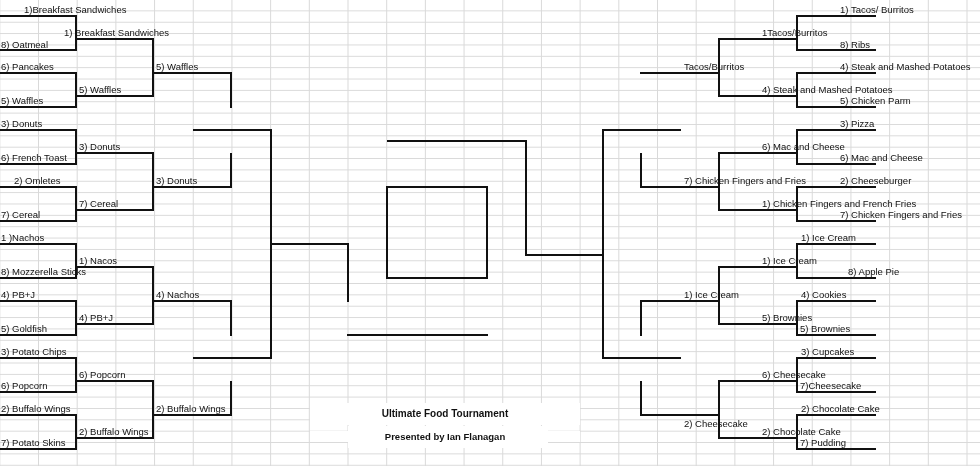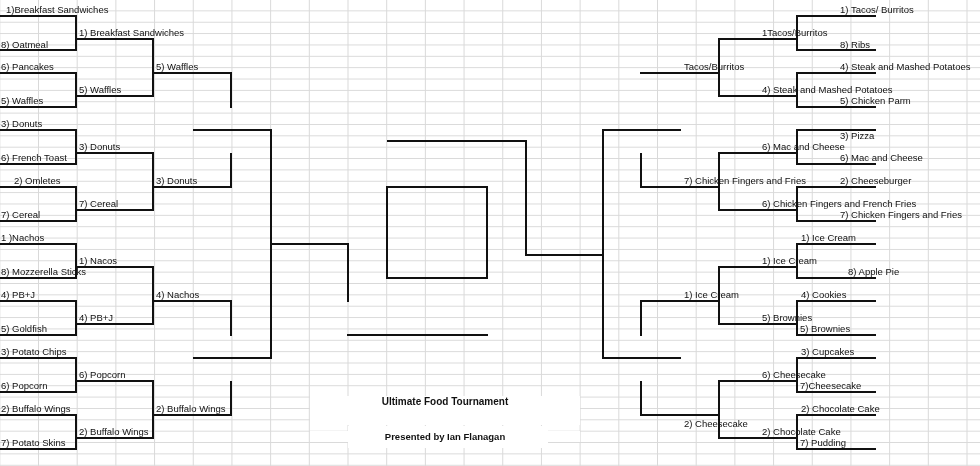--- a/index.html
+++ b/index.html
@@ -20,21 +20,21 @@
   .title { position: absolute; font-size: 10px; font-weight: bold; color: #111;
            white-space: nowrap; background: #fff; text-align: center; }
   .whiteband { position: absolute; background: #fff; }
 </style>
 </head>
 <body>
 
 <div class="grid"></div>
 
 <div>
-  <span class="lbl" style="left:6px;top:4px">1)Breakfast Sandwiches</span>
+  <span class="lbl" style="left:24px;top:4px">1)Breakfast Sandwiches</span>
   <span class="lbl" style="left:1px;top:39px">8) Oatmeal</span>
   <span class="lbl" style="left:1px;top:61px">6) Pancakes</span>
   <span class="lbl" style="left:1px;top:95px">5) Waffles</span>
   <span class="lbl" style="left:1px;top:118px">3) Donuts</span>
   <span class="lbl" style="left:1px;top:152px">6) French Toast</span>
   <span class="lbl" style="left:14px;top:175px">2) Omletes</span>
   <span class="lbl" style="left:1px;top:209px">7) Cereal</span>
   <span class="lbl" style="left:1px;top:232px">1 )Nachos</span>
   <span class="lbl" style="left:1px;top:266px">8) Mozzerella Sticks</span>
   <span class="lbl" style="left:1px;top:289px">4) PB+J</span>
@@ -74,21 +74,21 @@
   <div class="h" style="left:0;top:357px;width:77px"></div>
   <div class="h" style="left:0;top:391px;width:77px"></div>
   <div class="v" style="left:75px;top:357px;height:36px"></div>
 
   <div class="h" style="left:0;top:414px;width:77px"></div>
   <div class="h" style="left:0;top:448px;width:77px"></div>
   <div class="v" style="left:75px;top:414px;height:36px"></div>
 </div>
 
 <div>
-  <span class="lbl" style="left:79px;top:27px">1) Breakfast Sandwiches</span>
+  <span class="lbl" style="left:64px;top:27px">1) Breakfast Sandwiches</span>
   <span class="lbl" style="left:79px;top:84px">5) Waffles</span>
   <span class="lbl" style="left:79px;top:141px">3) Donuts</span>
   <span class="lbl" style="left:79px;top:198px">7) Cereal</span>
   <span class="lbl" style="left:79px;top:255px">1) Nacos</span>
   <span class="lbl" style="left:79px;top:312px">4) PB+J</span>
   <span class="lbl" style="left:79px;top:369px">6) Popcorn</span>
   <span class="lbl" style="left:79px;top:426px">2) Buffalo Wings</span>
 </div>
 <div>
   <div class="h" style="left:76px;top:38px;width:78px"></div>
@@ -134,21 +134,21 @@
 <div>
   <div class="h" style="left:387px;top:140px;width:140px"></div>
   <div class="v" style="left:525px;top:140px;height:116px"></div>
   <div class="h" style="left:525px;top:254px;width:79px"></div>
   <div class="box" style="left:386px;top:186px;width:102px;height:93px"></div>
   <div class="h" style="left:347px;top:334px;width:141px"></div>
 </div>
 
 <div class="whiteband" style="left:310px;top:403px;width:270px;height:22px"></div>
 <div class="whiteband" style="left:348px;top:426px;width:200px;height:22px"></div>
-<div class="title" style="left:310px;top:396px;width:270px">Ultimate Food Tournament</div>
+<div class="title" style="left:310px;top:408px;width:270px">Ultimate Food Tournament</div>
 <div class="title" style="left:310px;top:431px;width:270px;font-size:9.5px">Presented by Ian Flanagan</div>
 
 <div>
   <div class="v" style="left:602px;top:129px;height:230px"></div>
   <div class="h" style="left:602px;top:129px;width:79px"></div>
   <div class="h" style="left:602px;top:357px;width:79px"></div>
 </div>
 
 <div>
   <span class="lbl" style="left:684px;top:61px">Tacos/Burritos</span>
@@ -180,21 +180,21 @@
   <div class="h" style="left:718px;top:323px;width:80px"></div>
   <div class="v" style="left:718px;top:380px;height:59px"></div>
   <div class="h" style="left:718px;top:380px;width:80px"></div>
   <div class="h" style="left:718px;top:437px;width:80px"></div>
 </div>
 
 <div>
   <span class="lbl" style="left:762px;top:27px">1Tacos/Burritos</span>
   <span class="lbl" style="left:762px;top:84px">4) Steak and Mashed Potatoes</span>
   <span class="lbl" style="left:762px;top:141px">6) Mac and Cheese</span>
-  <span class="lbl" style="left:762px;top:198px">6) Chicken Fingers and French Fries</span>
+  <span class="lbl" style="left:762px;top:198px">1) Chicken Fingers and French Fries</span>
   <span class="lbl" style="left:762px;top:255px">1) Ice Cream</span>
   <span class="lbl" style="left:762px;top:312px">5) Brownies</span>
   <span class="lbl" style="left:762px;top:369px">6) Cheesecake</span>
   <span class="lbl" style="left:762px;top:426px">2) Chocolate Cake</span>
 </div>
 
 <div>
   <div class="v" style="left:796px;top:15px;height:36px"></div>
   <div class="h" style="left:796px;top:15px;width:80px"></div>
   <div class="h" style="left:796px;top:49px;width:80px"></div>
@@ -219,21 +219,21 @@
   <div class="v" style="left:796px;top:414px;height:36px"></div>
   <div class="h" style="left:796px;top:414px;width:80px"></div>
   <div class="h" style="left:796px;top:448px;width:80px"></div>
 </div>
 
 <div>
   <span class="lbl" style="left:840px;top:4px">1) Tacos/ Burritos</span>
   <span class="lbl" style="left:840px;top:39px">8) Ribs</span>
   <span class="lbl" style="left:840px;top:61px">4) Steak and Mashed Potatoes</span>
   <span class="lbl" style="left:840px;top:95px">5) Chicken Parm</span>
-  <span class="lbl" style="left:840px;top:130px">3) Pizza</span>
+  <span class="lbl" style="left:840px;top:118px">3) Pizza</span>
   <span class="lbl" style="left:840px;top:152px">6) Mac and Cheese</span>
   <span class="lbl" style="left:840px;top:175px">2) Cheeseburger</span>
   <span class="lbl" style="left:840px;top:209px">7) Chicken Fingers and Fries</span>
   <span class="lbl" style="left:801px;top:232px">1) Ice Cream</span>
   <span class="lbl" style="left:848px;top:266px">8) Apple Pie</span>
   <span class="lbl" style="left:801px;top:289px">4) Cookies</span>
   <span class="lbl" style="left:800px;top:323px">5) Brownies</span>
   <span class="lbl" style="left:801px;top:346px">3) Cupcakes</span>
   <span class="lbl" style="left:800px;top:380px">7)Cheesecake</span>
   <span class="lbl" style="left:801px;top:403px">2) Chocolate Cake</span>

